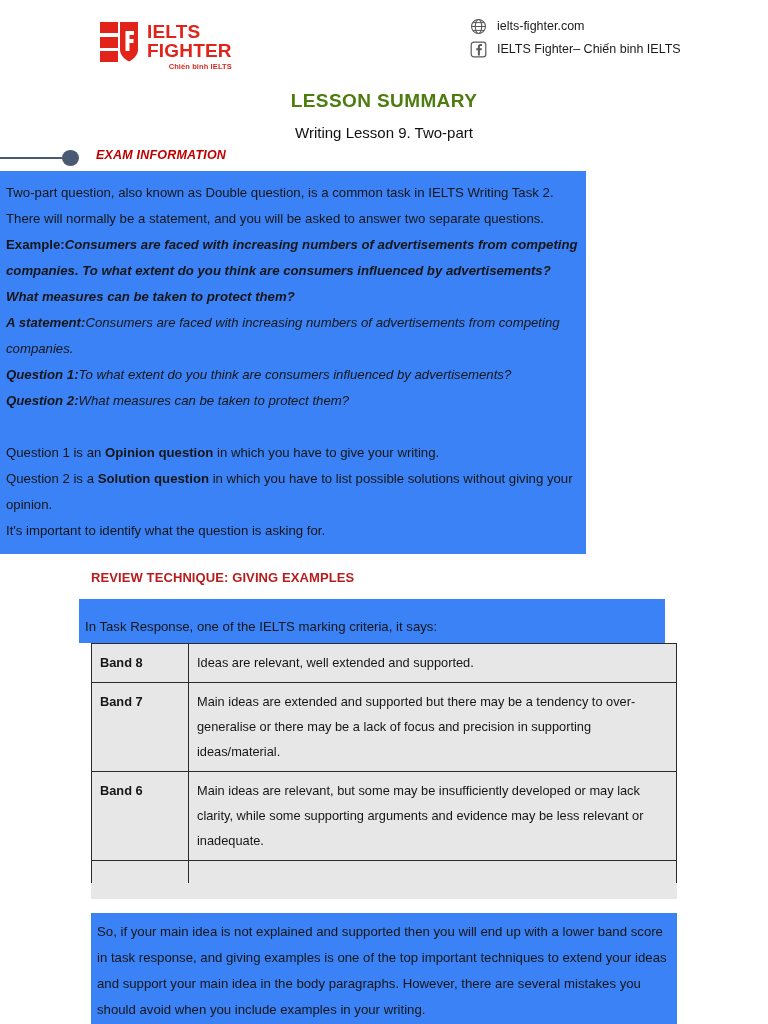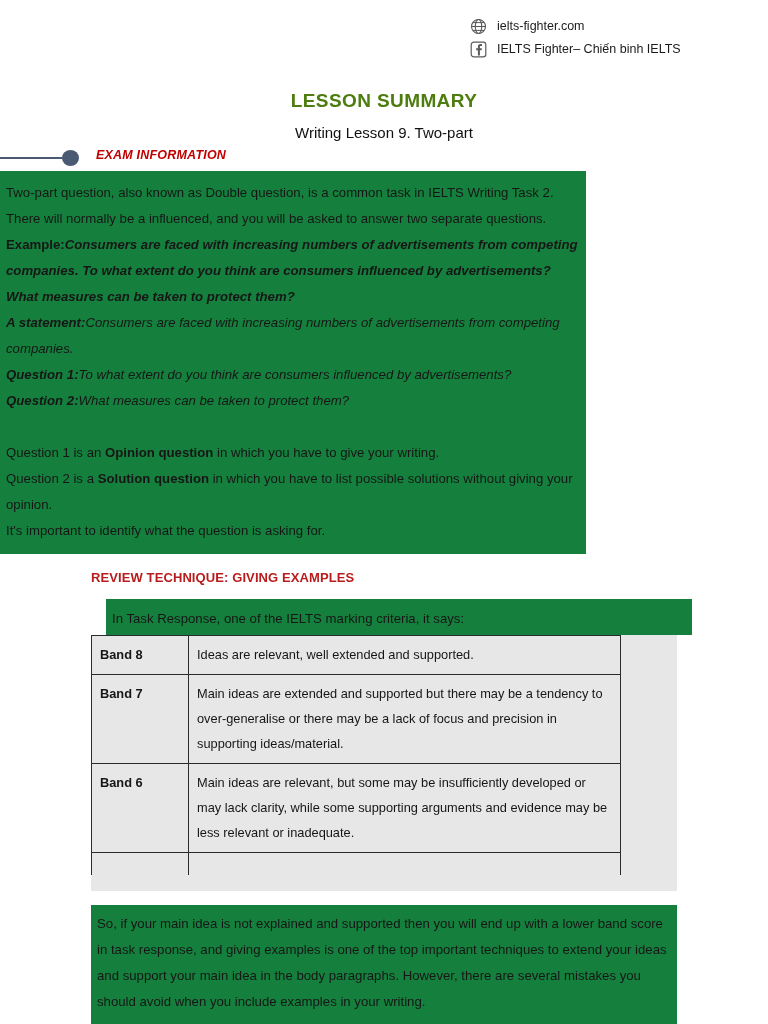--- a/index.html
+++ b/index.html
@@ -123,21 +123,21 @@
   .section-title-red {
     position: absolute;
     left: 96px;
     top: 3px;
     font-size: 12.5px;
     font-weight: bold;
     color: #c00000;
     letter-spacing: 0.2px;
   }
   .gray-block {
-    background: #15803d;
+    background: #3b82f6;
     padding: 9px 6px 10px 6px;
     box-sizing: border-box;
     width: 586px;
   }
   .gray-block p {
     margin: 0;
     font-size: 13.2px;
     line-height: 26px;
     color: #161616;
   }
@@ -151,21 +151,21 @@
     font-size: 13px;
     font-weight: bold;
     color: #b91c1c;
     margin: 16px 0 14px 91px;
     letter-spacing: 0.1px;
   }
 
   
   .band-table {
     border-collapse: collapse;
-    width: 530px;
+    width: 586px;
     table-layout: fixed;
     background: transparent;
   }
   .band-table td {
     border: 1.2px solid #2b2b2b;
     padding: 6px 8px 7px 8px;
     font-size: 12.8px;
     line-height: 25px;
     vertical-align: top;
     color: #161616;
@@ -197,20 +197,36 @@
   .gap-white {
     height: 14px;
     background: #ffffff;
   }
 </style>
 </head>
 <body>
 
 <div class="header">
 
+  <div class="logo">
+    <div class="logo-mark">
+      <svg width="42" height="44" viewBox="0 0 42 44" aria-hidden="true">
+        <path d="M2 2 H20 V13 H2 Z" fill="#e2231a"></path>
+        <path d="M2 17 H20 V28 H2 Z" fill="#e2231a"></path>
+        <path d="M2 31 H20 V42 H2 Z" fill="#e2231a"></path>
+        <path d="M22 2 H40 V30 C40 37 31 41.5 31 41.5 C31 41.5 22 37 22 30 Z" fill="#e2231a"></path>
+        <path d="M27.5 11 H36 V15 H31.5 V19 H35.5 V23 H31.5 V31 H27.5 Z" fill="#ffffff"></path>
+      </svg>
+    </div>
+    <div class="logo-text">
+      <div class="logo-line1">IELTS</div>
+      <div class="logo-line2">FIGHTER</div>
+      <div class="logo-tag">Chiến binh IELTS</div>
+    </div>
+  </div>
 
   <div class="contact">
     <div class="contact-row">
       <span class="contact-icon">
         <svg width="17" height="17" viewBox="0 0 17 17" aria-hidden="true">
           <circle cx="8.5" cy="8.5" r="7" fill="none" stroke="#5a5a5a" stroke-width="1.1"></circle>
           <ellipse cx="8.5" cy="8.5" rx="3.2" ry="7" fill="none" stroke="#5a5a5a" stroke-width="1.1"></ellipse>
           <line x1="1.5" y1="8.5" x2="15.5" y2="8.5" stroke="#5a5a5a" stroke-width="1.1"></line>
           <line x1="2.6" y1="4.6" x2="14.4" y2="4.6" stroke="#5a5a5a" stroke-width="1"></line>
           <line x1="2.6" y1="12.4" x2="14.4" y2="12.4" stroke="#5a5a5a" stroke-width="1"></line>
@@ -234,34 +250,34 @@
 <div class="doc-subtitle">Writing Lesson 9. Two-part</div>
 
 <div class="section-rule">
   <div class="rule-line"></div>
   <div class="rule-dot"></div>
   <div class="section-title-red">EXAM INFORMATION</div>
 </div>
 
 <div class="gray-block">
   <p>Two-part question, also known as Double question, is a common task in IELTS Writing Task 2.</p>
-  <p>There will normally be a influenced, and you will be asked to answer two separate questions.</p>
+  <p>There will normally be a statement, and you will be asked to answer two separate questions.</p>
   <p><span class="b">Example:</span><span class="bi">Consumers are faced with increasing numbers of advertisements from competing companies. To what extent do you think are consumers influenced by advertisements? What measures can be taken to protect them?</span></p>
   <p><span class="bi">A statement:</span><span class="i">Consumers are faced with increasing numbers of advertisements from competing companies.</span></p>
   <p><span class="bi">Question 1:</span><span class="i">To what extent do you think are consumers influenced by advertisements?</span></p>
   <p><span class="bi">Question 2:</span><span class="i">What measures can be taken to protect them?</span></p>
   <div class="spacer-line"></div>
   <p><span>Question 1 is an </span><span class="b">Opinion question</span><span> in which you have to give your writing.</span></p>
   <p><span>Question 2 is a </span><span class="b">Solution question</span><span> in which you have to list possible solutions without giving your opinion.</span></p>
   <p>It's important to identify what the question is asking for.</p>
 </div>
 
 <div class="plain-heading">REVIEW TECHNIQUE: GIVING EXAMPLES</div>
 
-<div class="gray-block" style="margin-left:106px;padding-top:7px;padding-bottom:3px;">
+<div class="gray-block" style="margin-left:79px;padding-top:15px;padding-bottom:3px;">
   <p>In Task Response, one of the IELTS marking criteria, it says:</p>
 </div>
 
 <div class="table-wrap">
   <table class="band-table">
     <tbody>
       <tr>
         <td class="band-label">Band 8</td>
         <td>Ideas are relevant, well extended and supported.</td>
       </tr>

